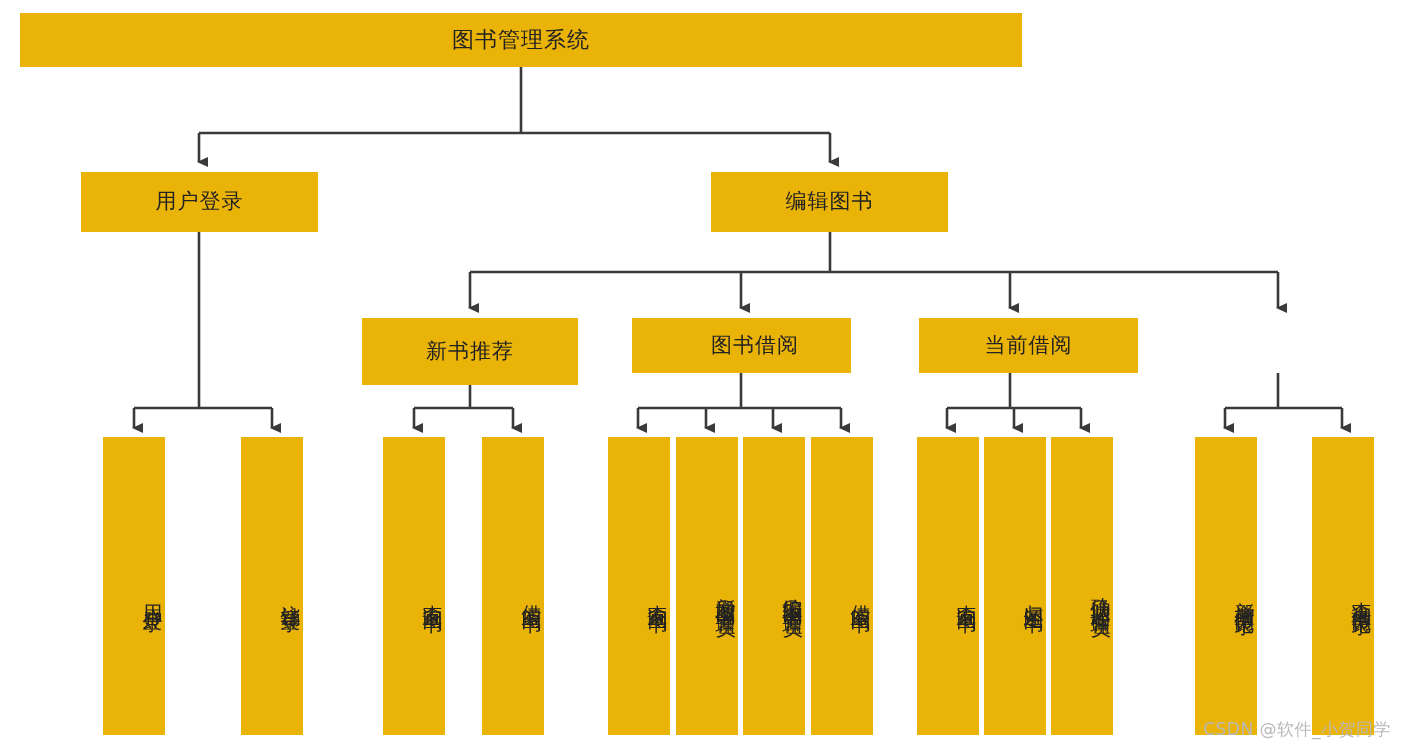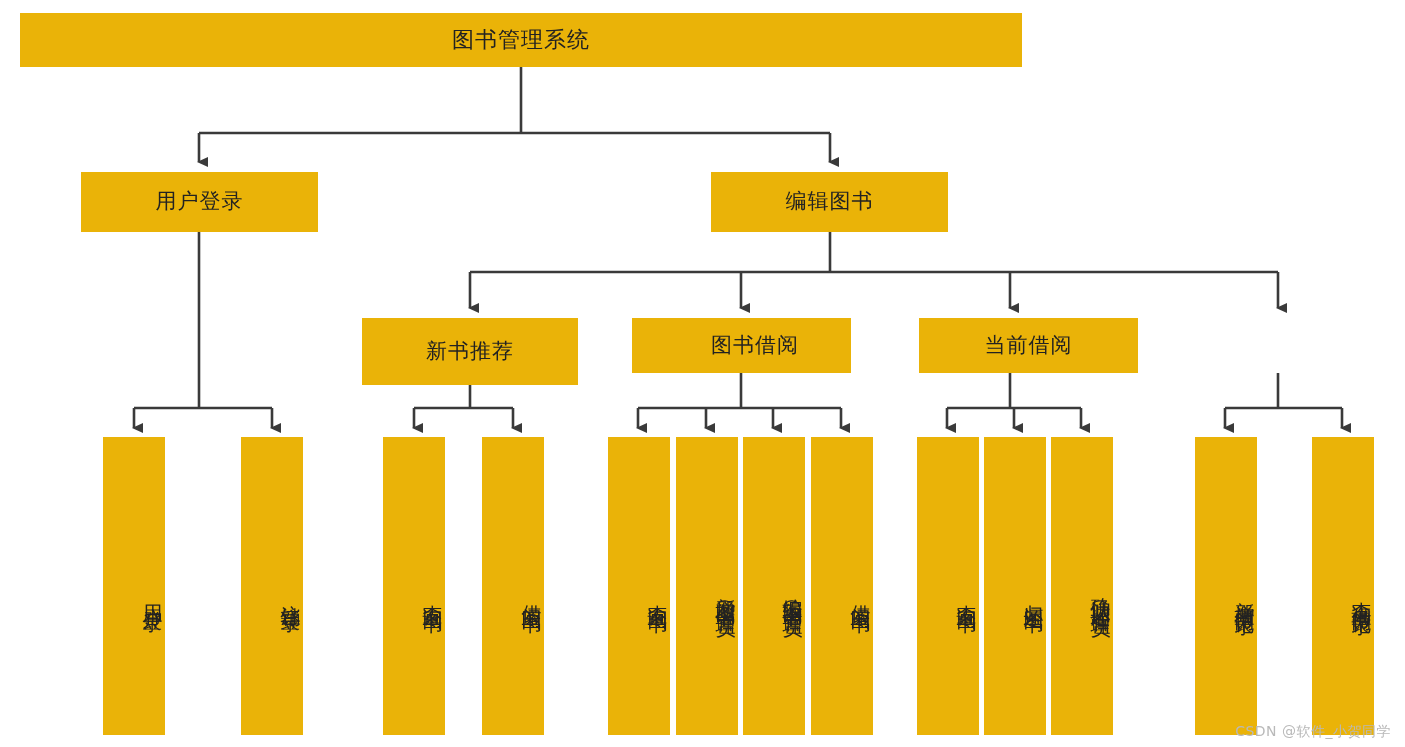--- a/index.html
+++ b/index.html
@@ -55,21 +55,21 @@
     left: 0;
     top: 0;
     width: 1405px;
     height: 747px;
     pointer-events: none;
   }
   .watermark {
     position: absolute;
     right: 14px;
     bottom: 6px;
-    font-size: 14px;
+    font-size: 17px;
     color: #b9b9b9;
     white-space: nowrap;
     letter-spacing: 0.5px;
   }
 </style>
 </head>
 <body>
 
 <div id="canvas">
 

